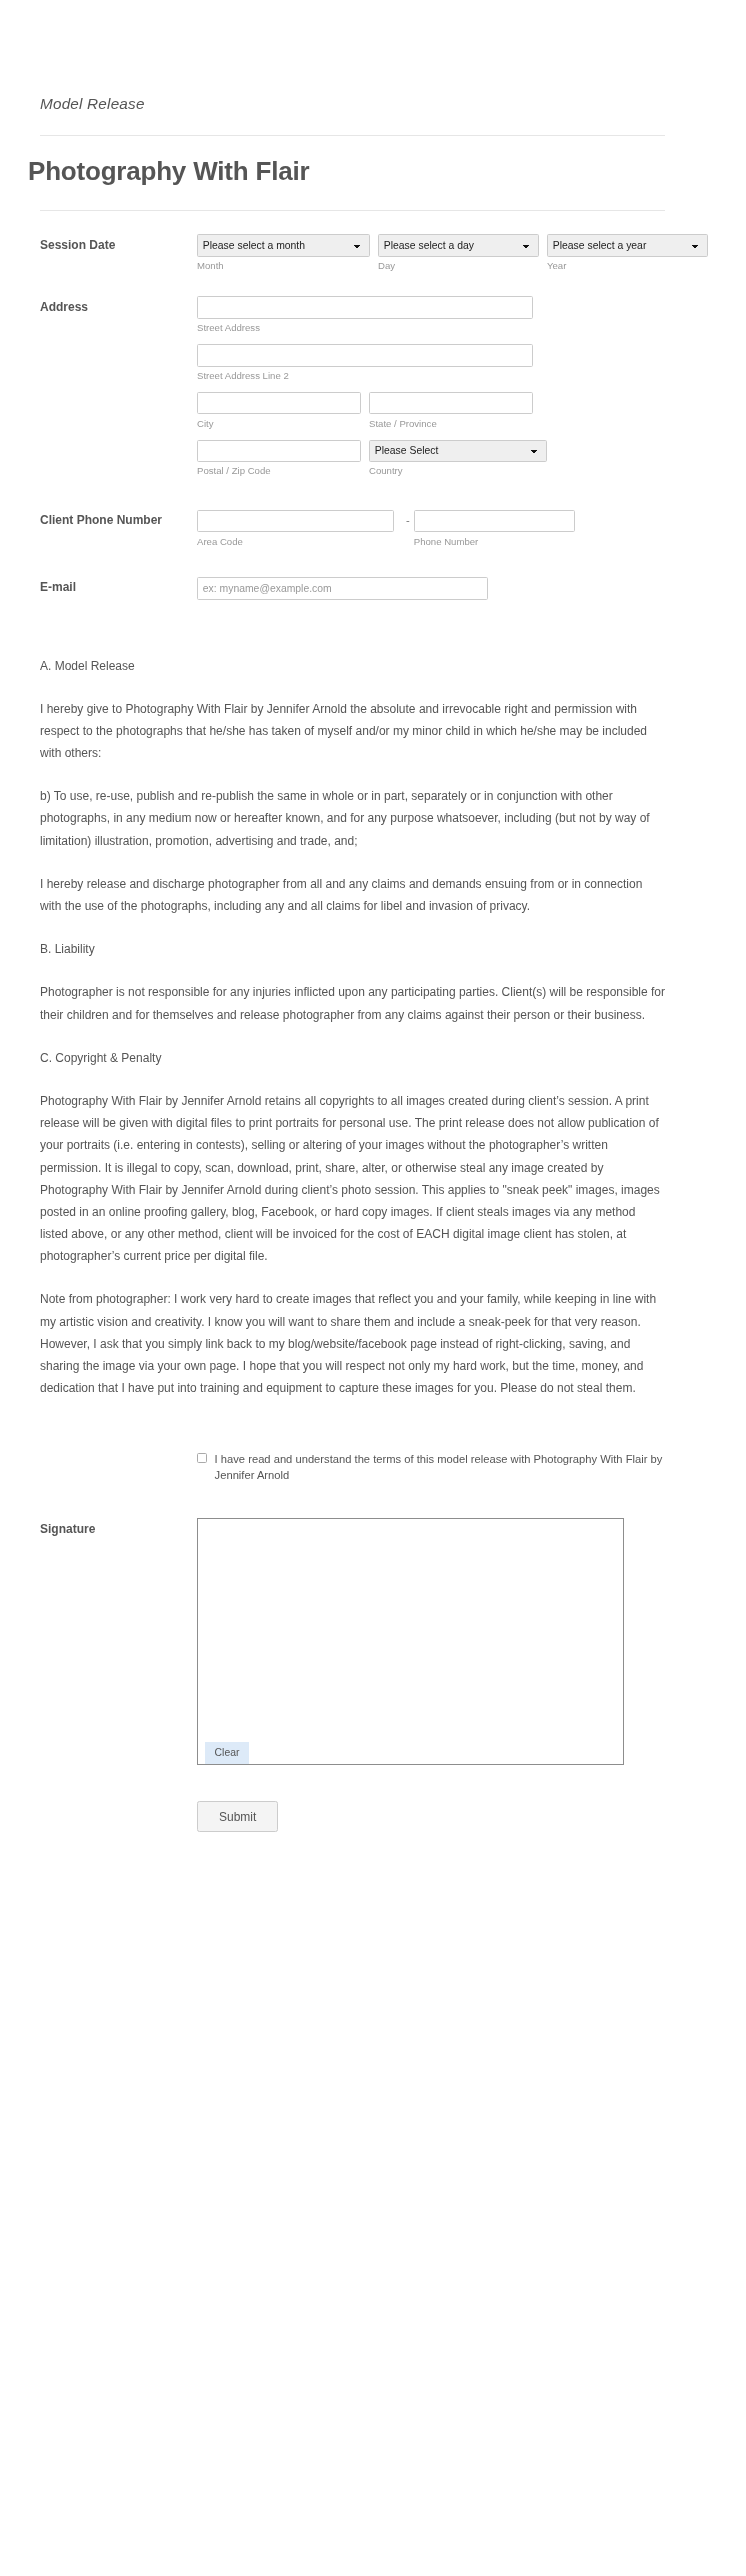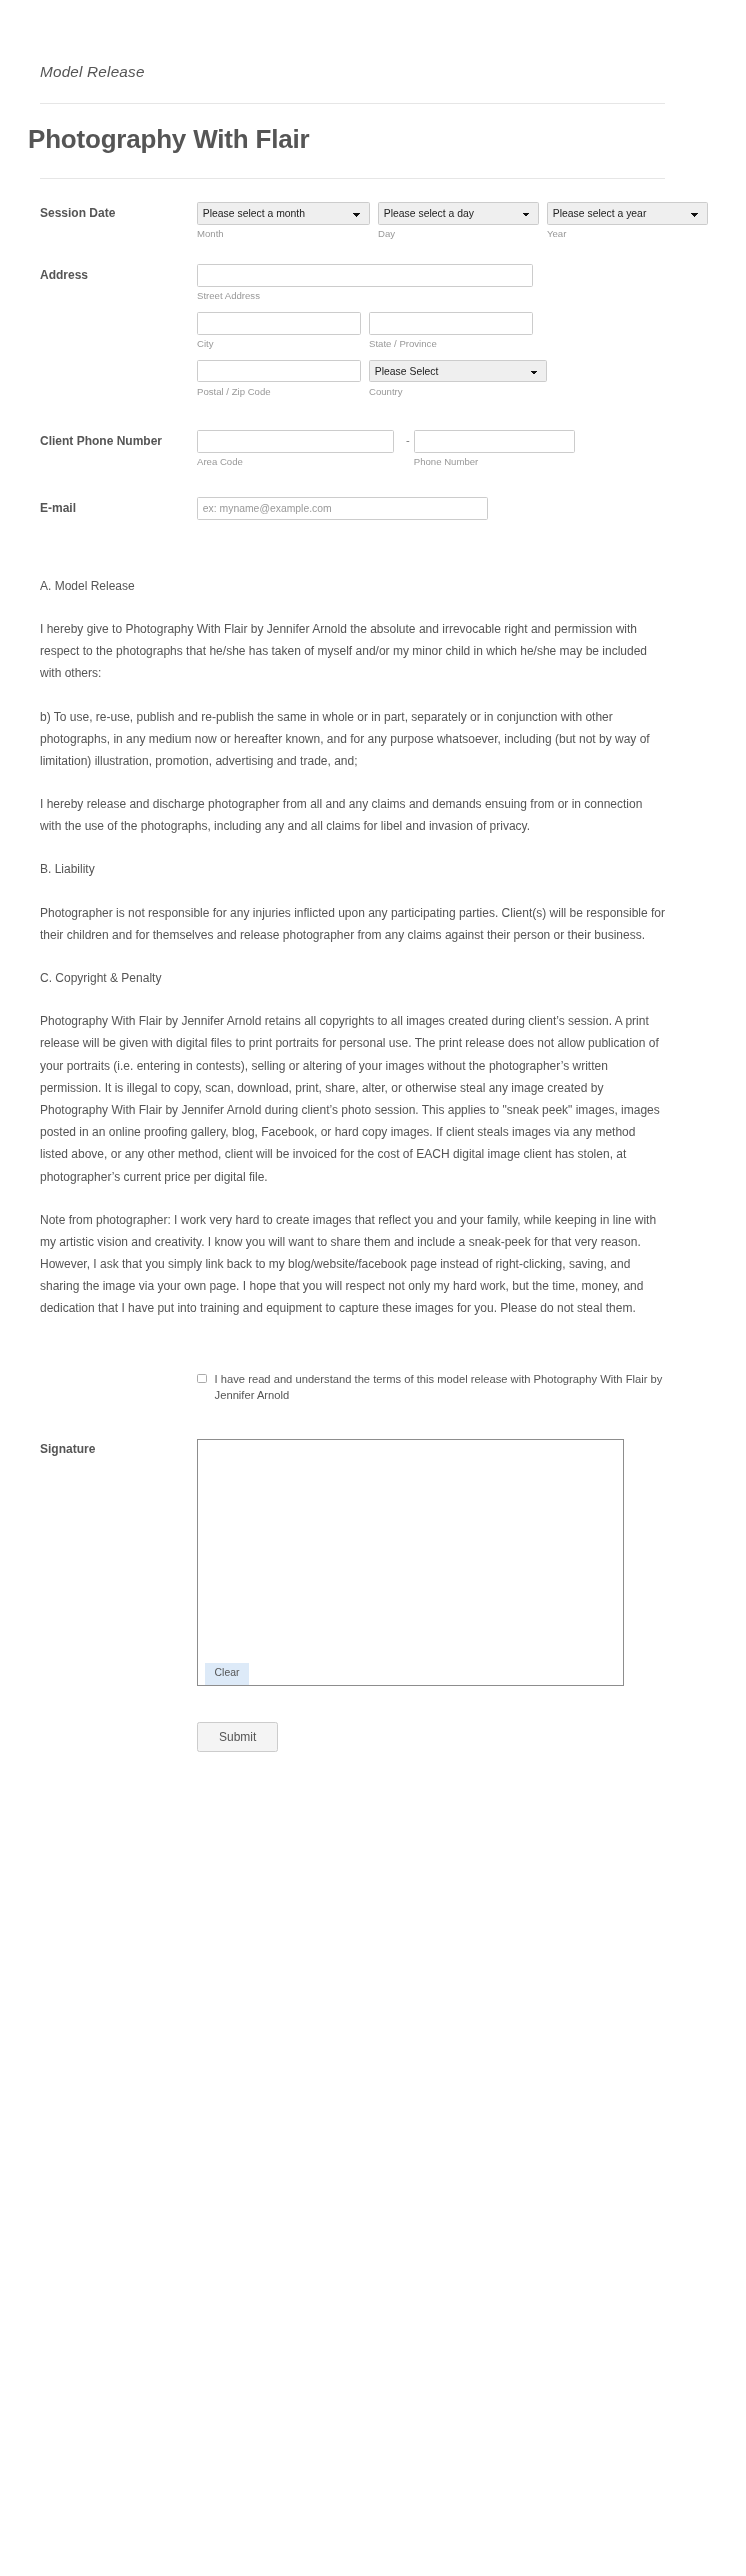--- a/index.html
+++ b/index.html
@@ -12,20 +12,21 @@
     width: 747px;
     min-height: 2576px;
     font-family: "Liberation Sans", sans-serif;
     color: #555555;
     -webkit-font-smoothing: antialiased;
   }
   .page {
     width: 705px;
     padding: 0;
     position: relative;
+    margin-top: 32px;
   }
 
   
   .form-header {
     padding: 63px 40px 0 40px;
   }
   .form-subtitle {
     font-style: italic;
     font-size: 15.3px;
     color: #555555;
@@ -274,20 +275,24 @@
 
     <div class="field-row">
       <div class="field-label">Address</div>
       <div class="field-controls">
 
         <div>
           <input class="txt w-street" type="text" value="" style="">
           <span class="sublabel">Street Address</span>
         </div>
 
+        <div style="margin-top:9.6px">
+          <input class="txt w-street" type="text" value="" style="">
+          <span class="sublabel">Street Address Line 2</span>
+        </div>
 
         <div class="sub" style="margin-top:9.6px">
           <div class="sub-col">
             <input class="txt w-half" type="text" value="" style="">
             <span class="sublabel">City</span>
           </div>
           <div class="sub-col">
             <input class="txt w-half" type="text" value="" style="">
             <span class="sublabel">State / Province</span>
           </div>

